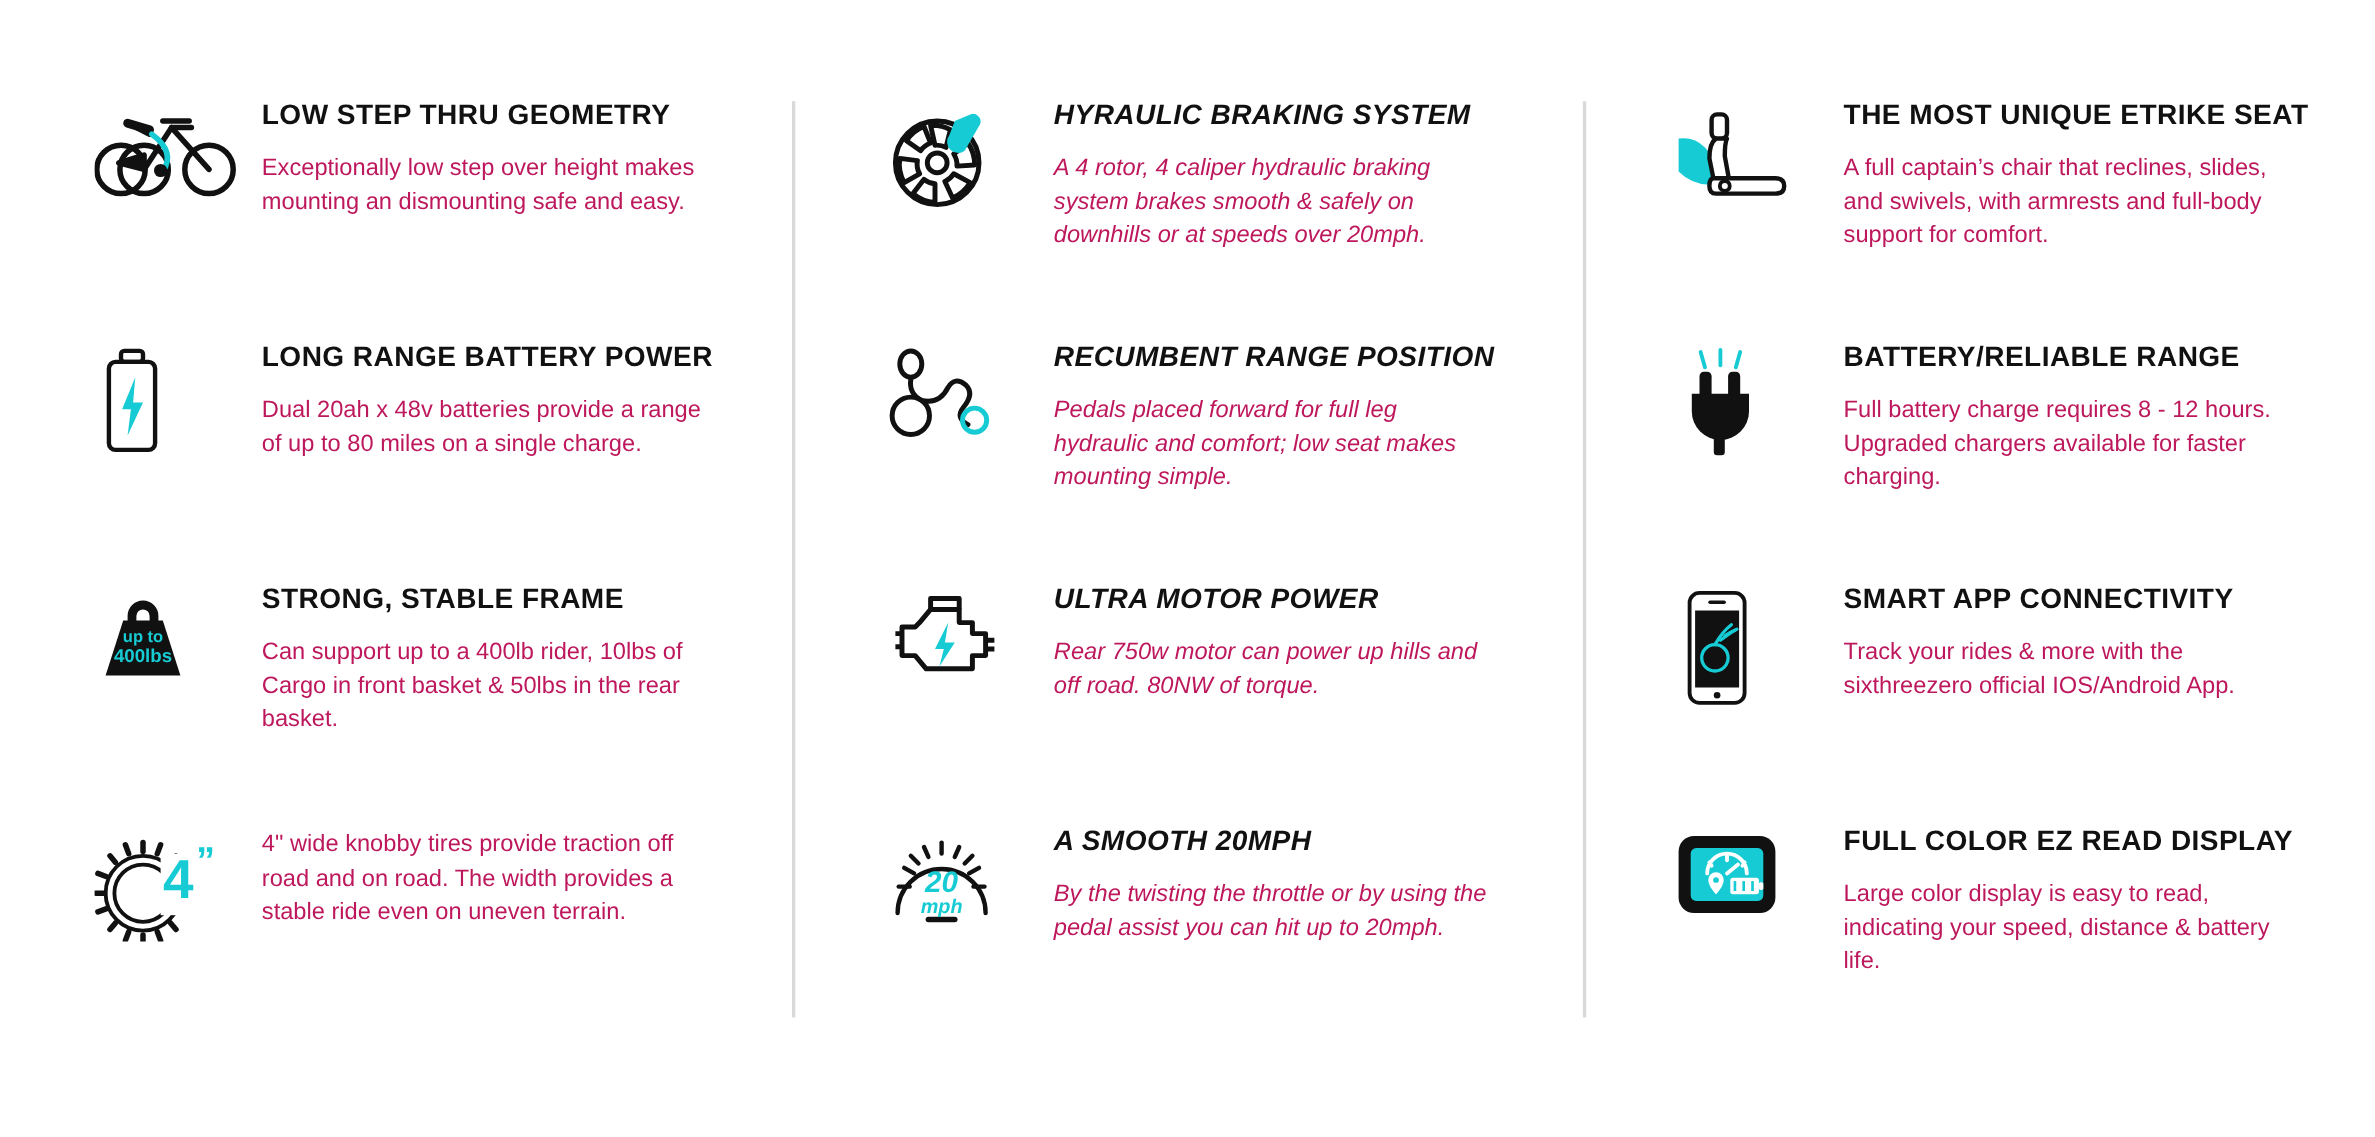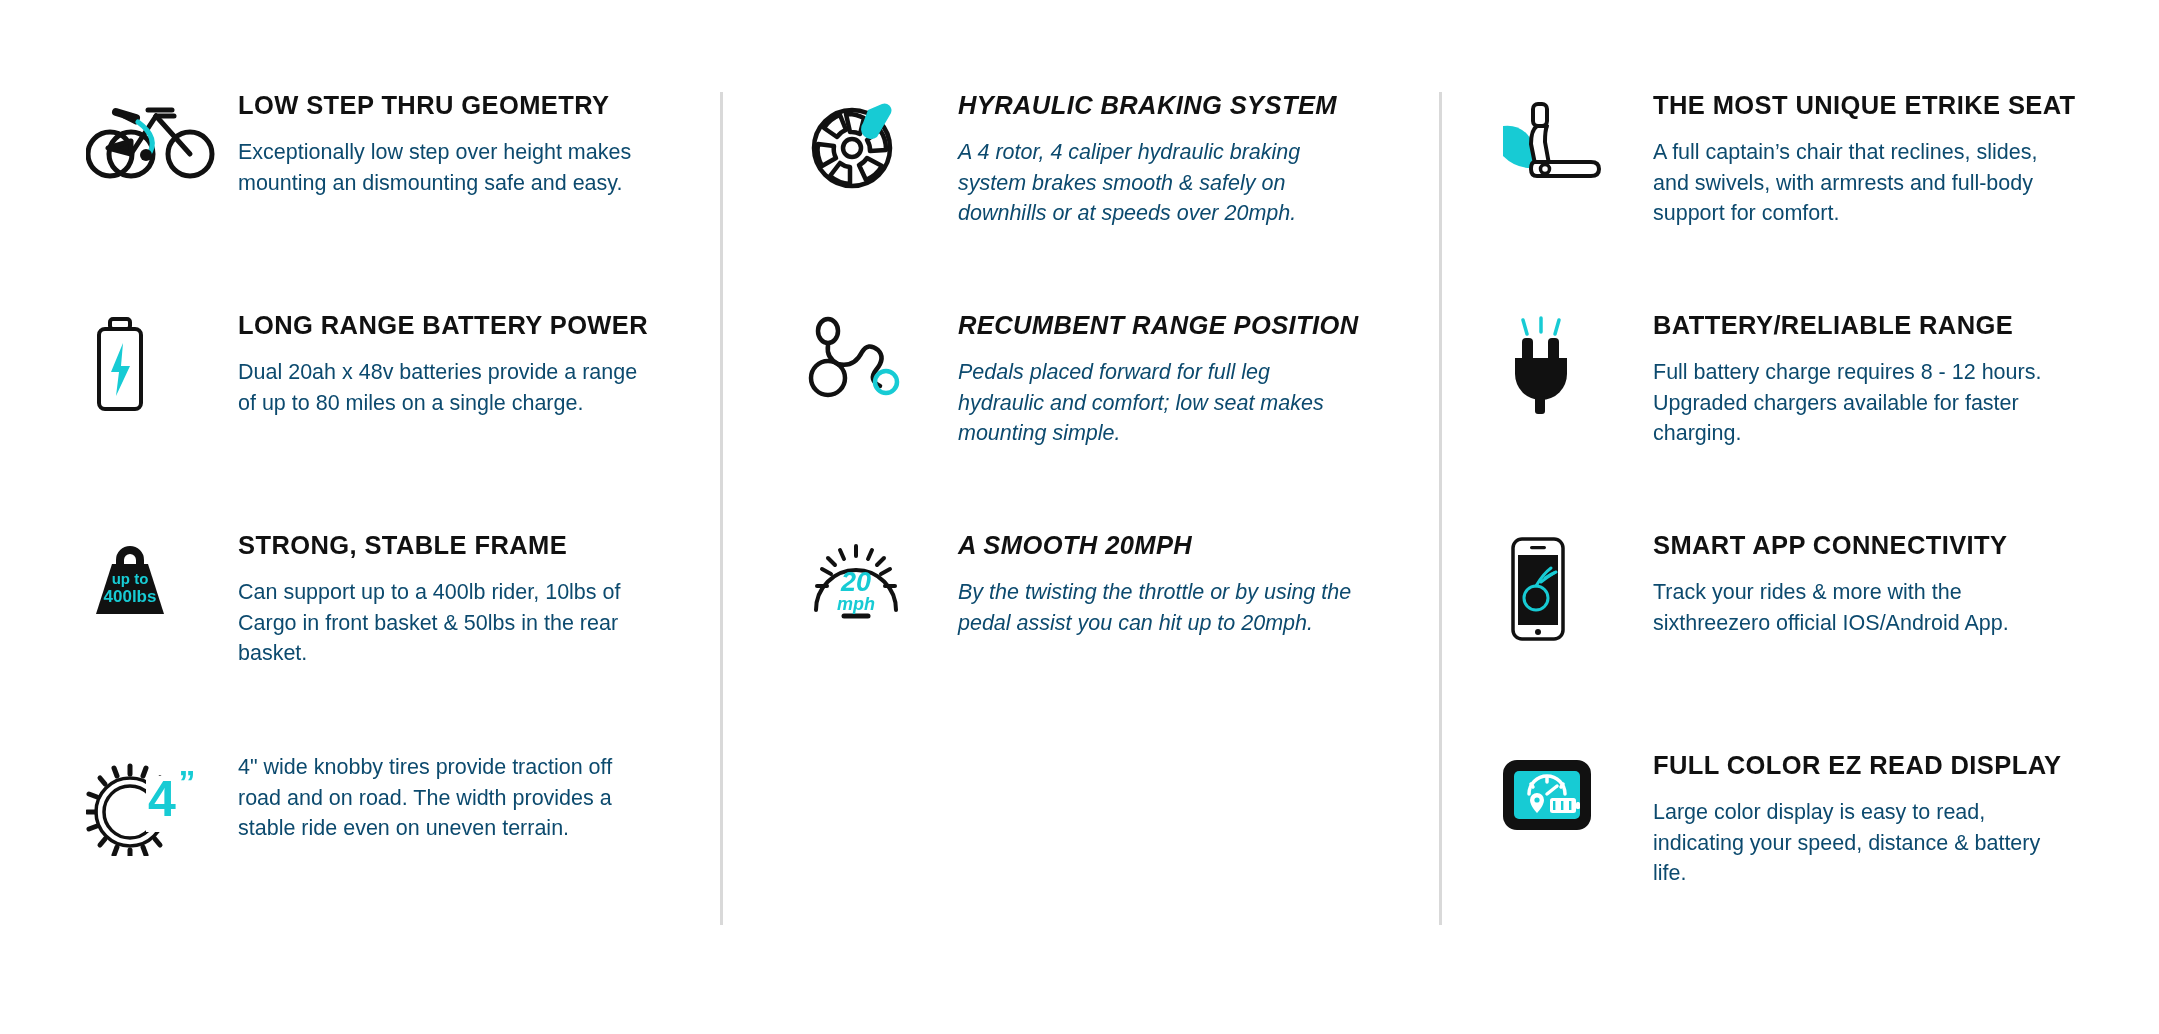--- a/index.html
+++ b/index.html
@@ -24,21 +24,21 @@
   }
   .divider.d1{left:720px;}
   .divider.d2{left:1439px;}
 
   .column{
     display:flex;flex-direction:column;
     box-sizing:border-box;
   }
   .column.c1{padding-left:86px;padding-right:40px;}
   .column.c2{padding-left:86px;padding-right:40px;font-style:italic;}
-  .column.c3{padding-left:62px;padding-right:40px;}
+  .column.c3{padding-left:85px;padding-right:40px;}
 
   .feature{
     display:flex;
     align-items:flex-start;
     height:220px;
     box-sizing:border-box;
   }
   .icon-wrap{
     width:152px;
     min-width:152px;
@@ -55,21 +55,21 @@
     letter-spacing:0.4px;
     color:#111111;
     margin:0 0 18px 0;
     line-height:1.05;
     white-space:nowrap;
     font-stretch:condensed;
   }
   .feature-desc{
     font-size:21.5px;
     line-height:1.43;
-    color:#0c4a6e;
+    color:#be185d;
     margin:0;
     max-width:400px;
     font-weight:400;
   }
   .col3 .feature-desc{max-width:390px;}
   .col2 .feature-desc{max-width:400px;}
 </style>
 </head>
 <body>
 
@@ -205,20 +205,37 @@
           </g>
           <circle cx="80" cy="66" r="11" fill="none" stroke="#17CBD4" stroke-width="4.5"></circle>
         </svg>
       </div>
       <div class="feature-text">
         <h3 class="feature-title">RECUMBENT RANGE POSITION</h3>
         <p class="feature-desc">Pedals placed forward for full leg hydraulic and comfort; low seat makes mounting simple.</p>
       </div>
     </div>
 
+    <div class="feature">
+      <div class="icon-wrap">
+        <svg width="106" height="88" viewBox="0 0 106 88">
+          <g stroke="#111" stroke-width="4.5" fill="none" stroke-linejoin="round">
+            <path d="M30 30 L40 18 L66 18 L66 30 L78 30 L78 40 L90 40 L90 60 L78 60 L78 72 L36 72 L26 60 L14 60 L14 34 L26 34 Z"></path>
+            <path d="M40 18 L40 8 L66 8 L66 18"></path>
+            <path d="M8 40 L14 40 M8 52 L14 52"></path>
+            <path d="M90 46 L98 46 M90 54 L98 54"></path>
+          </g>
+          <path d="M56 30 L44 54 L52 54 L48 70 L62 48 L53 48 Z" fill="#17CBD4"></path>
+        </svg>
+      </div>
+      <div class="feature-text">
+        <h3 class="feature-title">ULTRA MOTOR POWER</h3>
+        <p class="feature-desc">Rear 750w motor can power up hills and off road.  80NW of torque.</p>
+      </div>
+    </div>
 
     <div class="feature">
       <div class="icon-wrap">
         <svg width="104" height="88" viewBox="0 0 104 88">
           <g stroke="#111" stroke-width="4" fill="none" stroke-linecap="round">
             <path d="M10 74 A40 40 0 1 1 90 74"></path>
             <path d="M50 10 L50 20"></path>
             <path d="M22 22 L29 29"></path>
               <path d="M78 22 L71 29"></path>
             <path d="M11 50 L21 50"></path>

